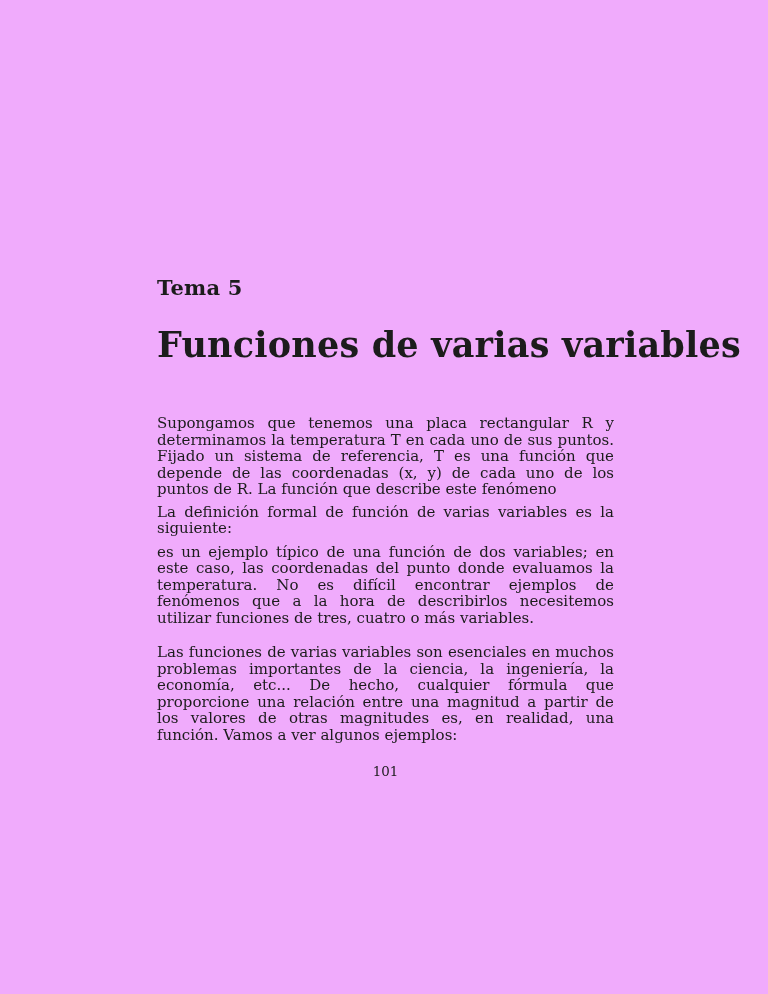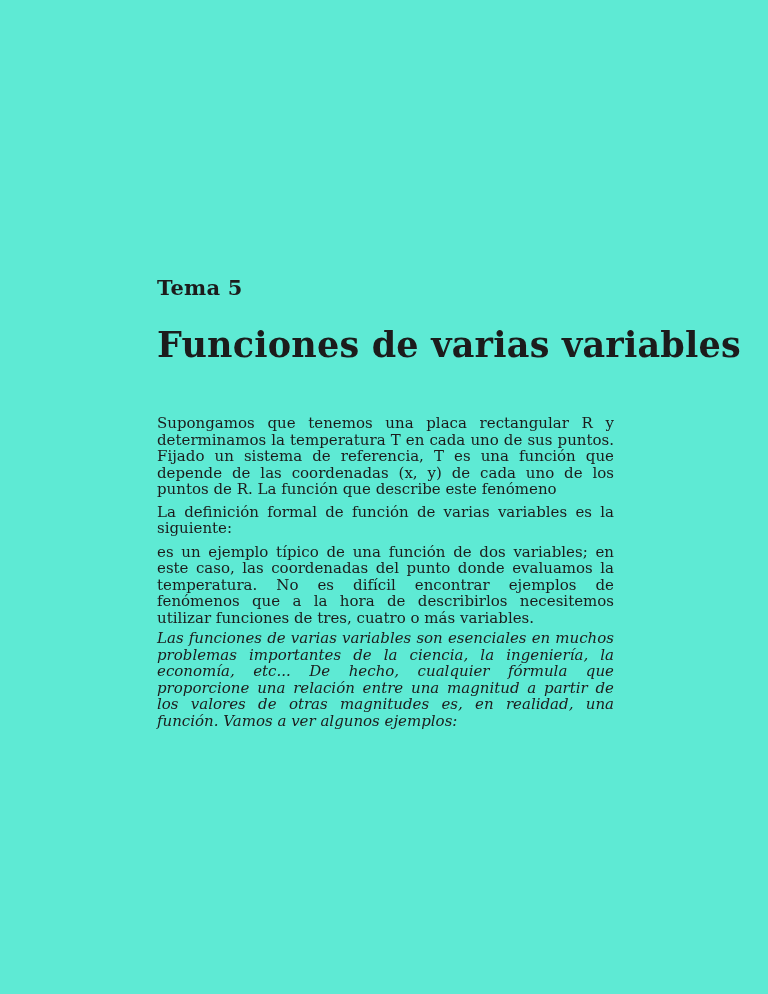--- a/index.html
+++ b/index.html
@@ -9,21 +9,21 @@
   body {
     width: 768px;
     height: 994px;
     font-family: "DejaVu Serif", "Liberation Serif", serif;
     color: #1c1c1c;
   }
   .page {
     position: relative;
     width: 768px;
     height: 994px;
-    background: #5eead4;
+    background: #f0abfc;
     padding: 277px 154px 0 157px;
     overflow: hidden;
   }
   .chapter-label {
     font-size: 21px;
     font-weight: bold;
     line-height: 1;
     letter-spacing: 0.2px;
   }
   .chapter-title {
@@ -45,21 +45,21 @@
     font-size: 13.5px;
     line-height: 20px;
     font-style: italic;
     text-align: center;
     white-space: pre;
   }
   .p2  { margin-top: 7px; }
   .p3  { margin-top: 6px; }
   .def { margin-top: 11px; }
   .def .def-label { font-weight: bold; font-style: normal; }
-  .p5  { margin-top: 4px; font-style: italic; }
+  .p5  { margin-top: 18px; }
   .page-number {
     margin-top: 21px;
     font-size: 13.4px;
     text-align: center;
   }
 </style>
 </head>
 <body>
 
 <div class="page">
@@ -71,14 +71,15 @@
   <p class="body p1">Supongamos que tenemos una placa rectangular R y determinamos la temperatura T en cada uno de sus puntos. Fijado un sistema de referencia, T es una función que depende de las coordenadas (x, y) de cada uno de los puntos de R. La función que describe este fenómeno</p>
 
 
   <p class="body p3">La definición formal de función de varias variables es la siguiente:</p>
 
   <p class="body p2">es un ejemplo típico de una función de dos variables; en este caso, las coordenadas del punto donde evaluamos la temperatura. No es difícil encontrar ejemplos de fenómenos que a la hora de describirlos necesitemos utilizar funciones de tres, cuatro o más variables.</p>
 
 
   <p class="body p5">Las funciones de varias variables son esenciales en muchos problemas importantes de la ciencia, la ingeniería, la economía, etc... De hecho, cualquier fórmula que proporcione una relación entre una magnitud a partir de los valores de otras magnitudes es, en realidad, una función. Vamos a ver algunos ejemplos:</p>
 
+  <div class="page-number">101</div>
 
 </div>
 
 </body></html>

